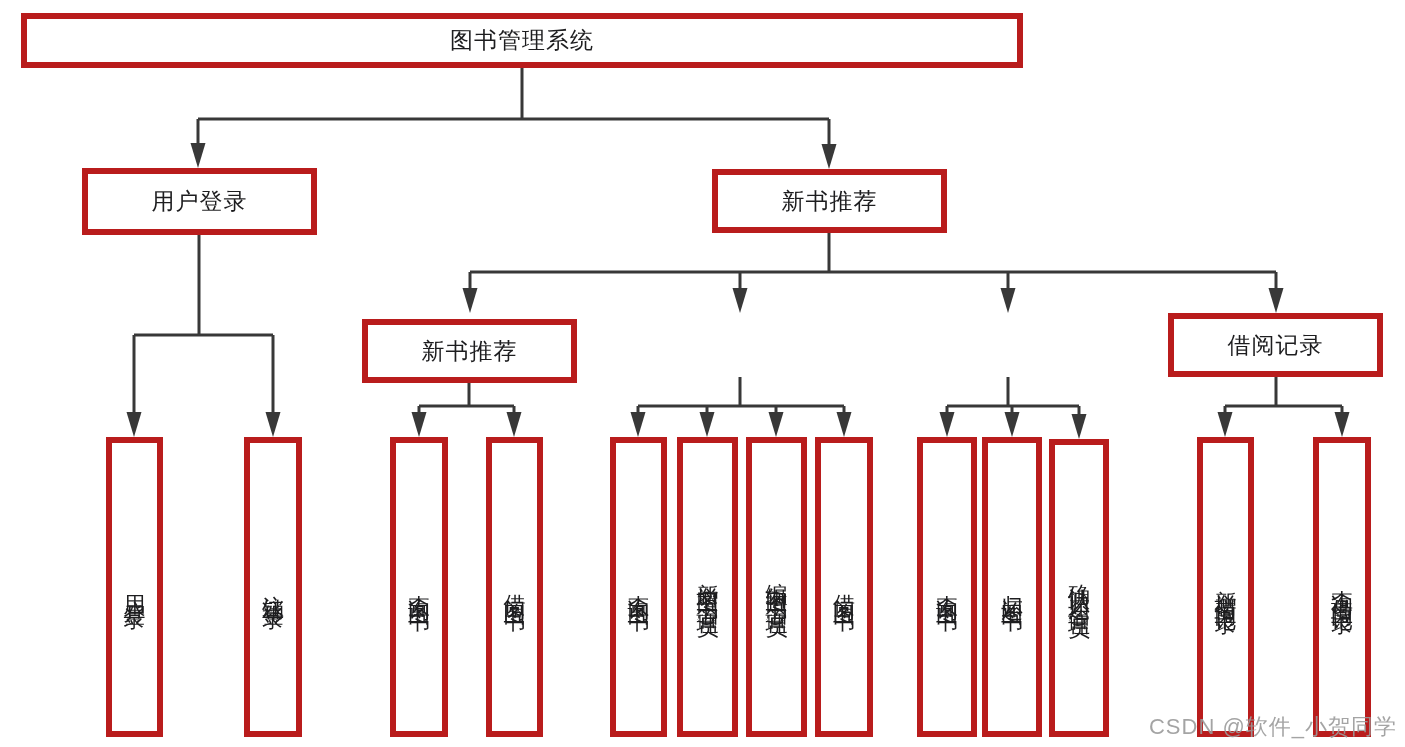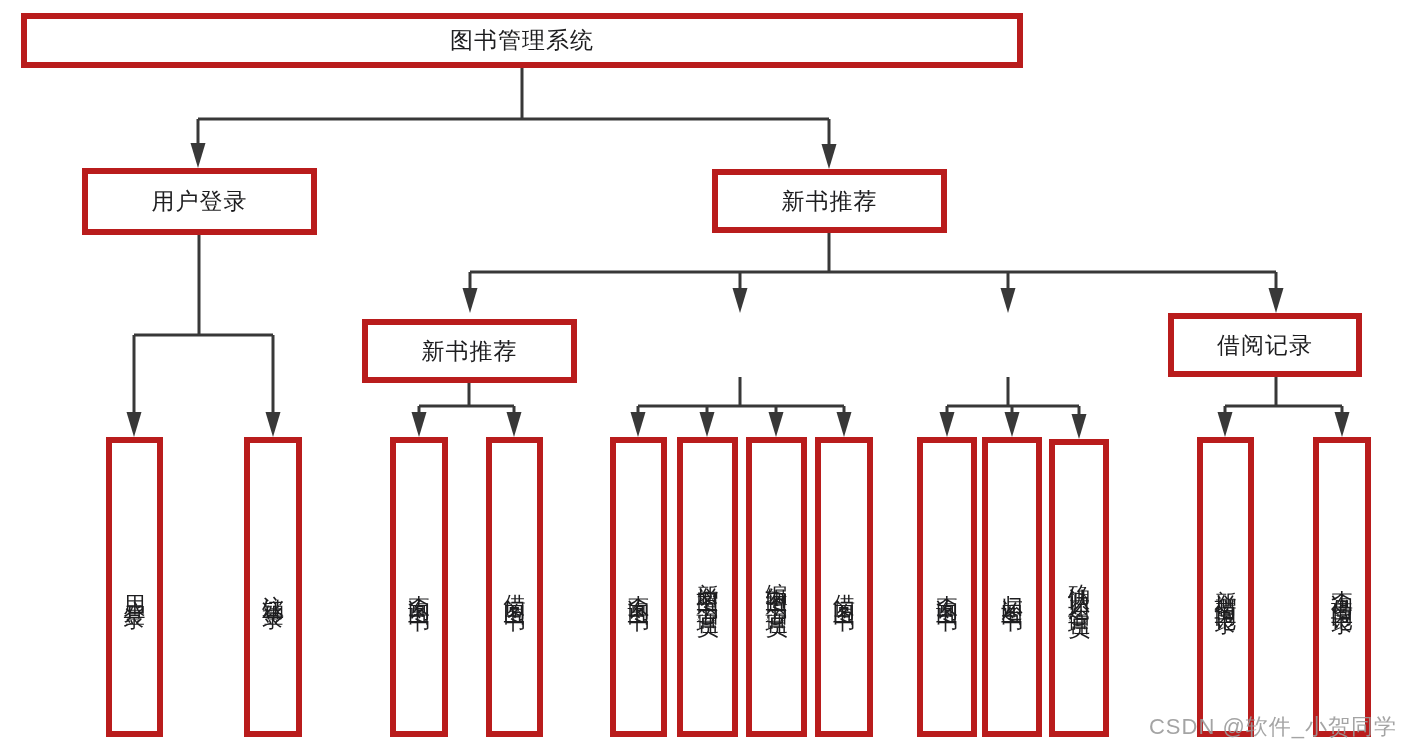--- a/index.html
+++ b/index.html
@@ -115,21 +115,21 @@
         <polygon points="1334.5,412 1349.5,412 1342,437"></polygon>
     </g>
   </svg>
 
   <div class="node hnode" style="left:21px;top:13px;width:1002px;height:55px">图书管理系统</div>
 
   <div class="node hnode" style="left:82px;top:168px;width:235px;height:67px">用户登录</div>
   <div class="node hnode" style="left:712px;top:169px;width:235px;height:64px">新书推荐</div>
 
   <div class="node hnode" style="left:362px;top:319px;width:215px;height:64px">新书推荐</div>
-  <div class="node hnode" style="left:1168px;top:313px;width:194px;height:64px">借阅记录</div>
+  <div class="node hnode" style="left:1168px;top:313px;width:215px;height:64px">借阅记录</div>
 
   <div class="node vnode" style="left:106px;top:437px;width:57px;height:300px">
     <span class="vtext">用户登录</span>
   </div>
   <div class="node vnode" style="left:244px;top:437px;width:58px;height:300px">
     <span class="vtext">注销登录</span>
   </div>
 
   <div class="node vnode" style="left:390px;top:437px;width:58px;height:300px">
     <span class="vtext">查询图书</span>

